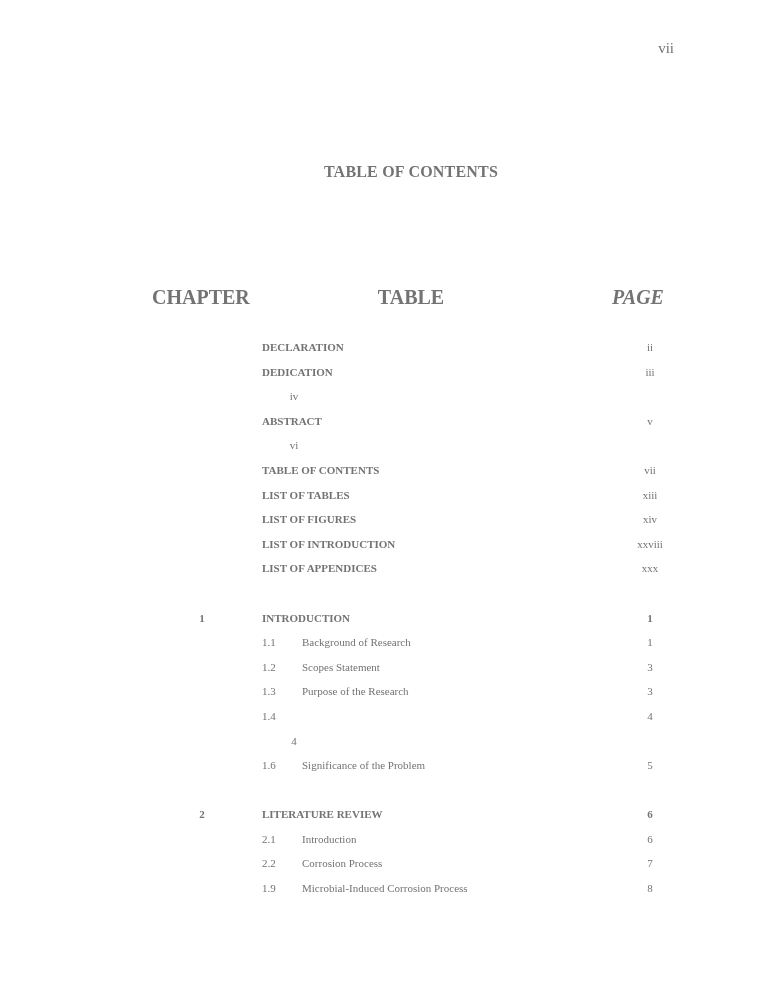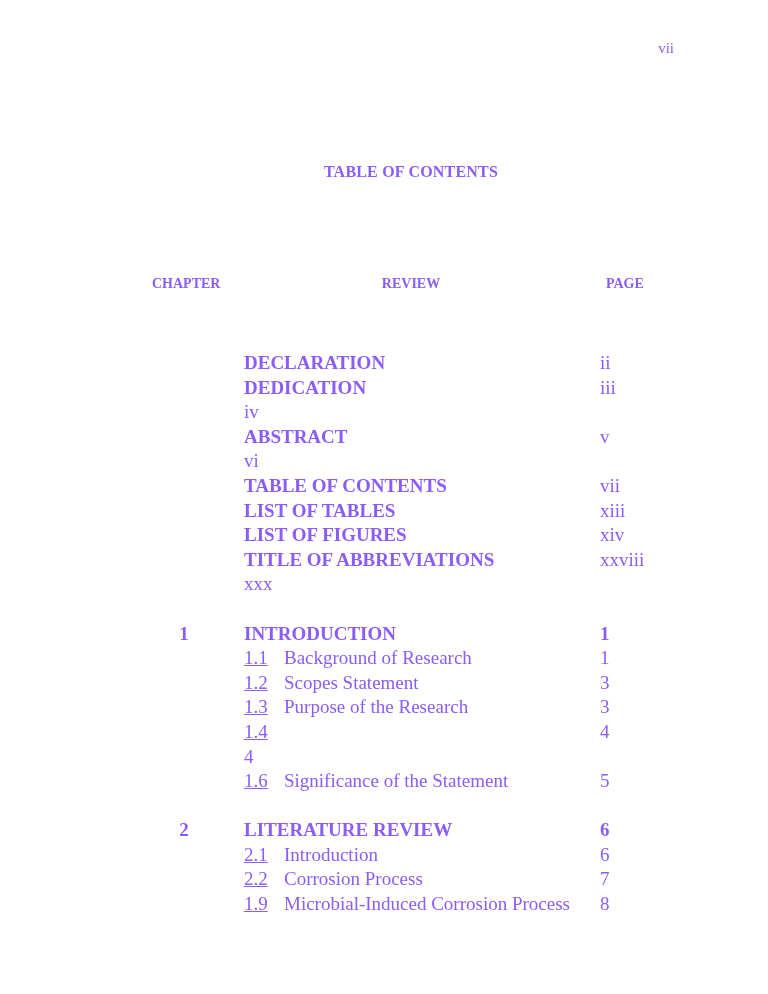--- a/index.html
+++ b/index.html
@@ -2,80 +2,79 @@
 <html><head>
 <meta charset="utf-8">
 <style>
   html, body { margin: 0; padding: 0; background: #ffffff; }
   .page {
     position: relative;
     width: 768px;
     height: 994px;
     background: #ffffff;
     font-family: "Liberation Serif", "DejaVu Serif", serif;
-    color: #8b5cf6;
+    color: #737373;
     overflow: hidden;
   }
   .corner-num {
     position: absolute;
     top: 40px;
     right: 94px;
     font-size: 15px;
   }
   .doc-title {
     position: absolute;
     top: 163px;
     left: 152px;
     width: 518px;
     text-align: center;
     font-weight: bold;
     font-size: 16px;
     letter-spacing: 0.2px;
   }
   .cols-header {
     position: absolute;
-    top: 276px;
+    top: 286px;
     left: 152px;
     width: 518px;
     height: 20px;
     font-weight: bold;
-    font-size: 14px;
+    font-size: 20px;
   }
   .cols-header .hd-chapter { position: absolute; left: 0; top: 0; }
   .cols-header .hd-title   { position: absolute; left: 50%; top: 0; transform: translateX(-50%); }
-  .cols-header .hd-page    { position: absolute; right: 0; top: 0; width: 64px; text-align: left; }
+  .cols-header .hd-page    { position: absolute; right: 0; top: 0; width: 64px; text-align: center; font-style: italic; }
   .toc {
     position: absolute;
     top: 335px;
-    left: 146px;
+    left: 164px;
     width: 518px;
-    font-size: 19px;
-    margin-top: 16px;
+    font-size: 11px;
   }
   .row { display: flex; height: 24.6px; line-height: 24.6px; }
   .gap-row { height: 24.6px; }
   .c-num  { flex: none; width: 76px; text-align: center; font-weight: bold; }
   .c-gap  { flex: none; width: 22px; }
   .c-main { flex: 1; display: flex; min-width: 0; white-space: nowrap; }
-  .s-num  { flex: none; width: 40px; text-decoration: underline; }
-  .c-page { flex: none; width: 64px; }
+  .s-num  { flex: none; width: 40px; }
+  .c-page { flex: none; width: 64px; text-align: center; }
   .bold   { font-weight: bold; }
 </style>
 </head>
 <body>
 
 <div class="page">
 
   <div class="corner-num">vii</div>
 
   <div class="doc-title">TABLE OF CONTENTS</div>
 
   <div class="cols-header">
     <span class="hd-chapter">CHAPTER</span>
-    <span class="hd-title">REVIEW</span>
+    <span class="hd-title">TABLE</span>
     <span class="hd-page">PAGE</span>
   </div>
 
   <div class="toc">
 
     <div class="row">
       <span class="c-num"></span>
         <span class="c-gap"></span>
       <span class="c-main bold">DECLARATION</span>
       <span class="c-page">ii</span>
@@ -116,26 +115,27 @@
     </div>
     <div class="row">
       <span class="c-num"></span>
         <span class="c-gap"></span>
       <span class="c-main bold">LIST OF FIGURES</span>
       <span class="c-page">xiv</span>
     </div>
     <div class="row">
       <span class="c-num"></span>
         <span class="c-gap"></span>
-      <span class="c-main bold">TITLE OF ABBREVIATIONS</span>
+      <span class="c-main bold">LIST OF INTRODUCTION</span>
       <span class="c-page">xxviii</span>
     </div>
     <div class="row">
       <span class="c-num"></span>
         <span class="c-gap"></span>
+      <span class="c-main bold">LIST OF APPENDICES</span>
       <span class="c-page">xxx</span>
     </div>
 
     <div class="gap-row"></div>
 
     <div class="row">
       <span class="c-num">1</span>
         <span class="c-gap"></span>
       <span class="c-main bold">INTRODUCTION</span>
       <span class="c-page bold">1</span>
@@ -178,21 +178,21 @@
     <div class="row">
       <span class="c-num"></span>
         <span class="c-gap"></span>
       <span class="c-page">4</span>
     </div>
     <div class="row">
       <span class="c-num"></span>
         <span class="c-gap"></span>
       <span class="c-main">
           <span class="s-num">1.6</span>
-          <span>Significance of the Statement</span>
+          <span>Significance of the Problem</span>
         </span>
       <span class="c-page">5</span>
     </div>
 
     <div class="gap-row"></div>
 
     <div class="row">
       <span class="c-num">2</span>
         <span class="c-gap"></span>
       <span class="c-main bold">LITERATURE REVIEW</span>

